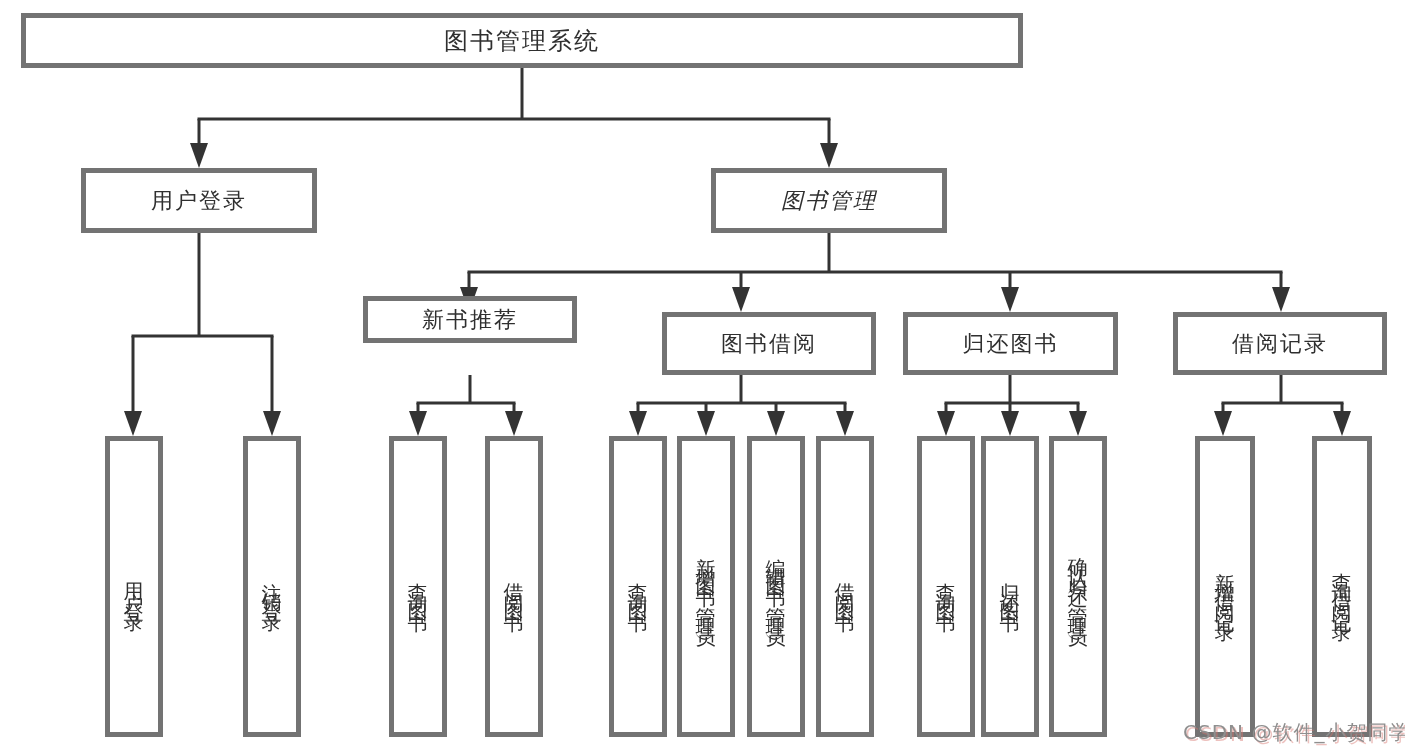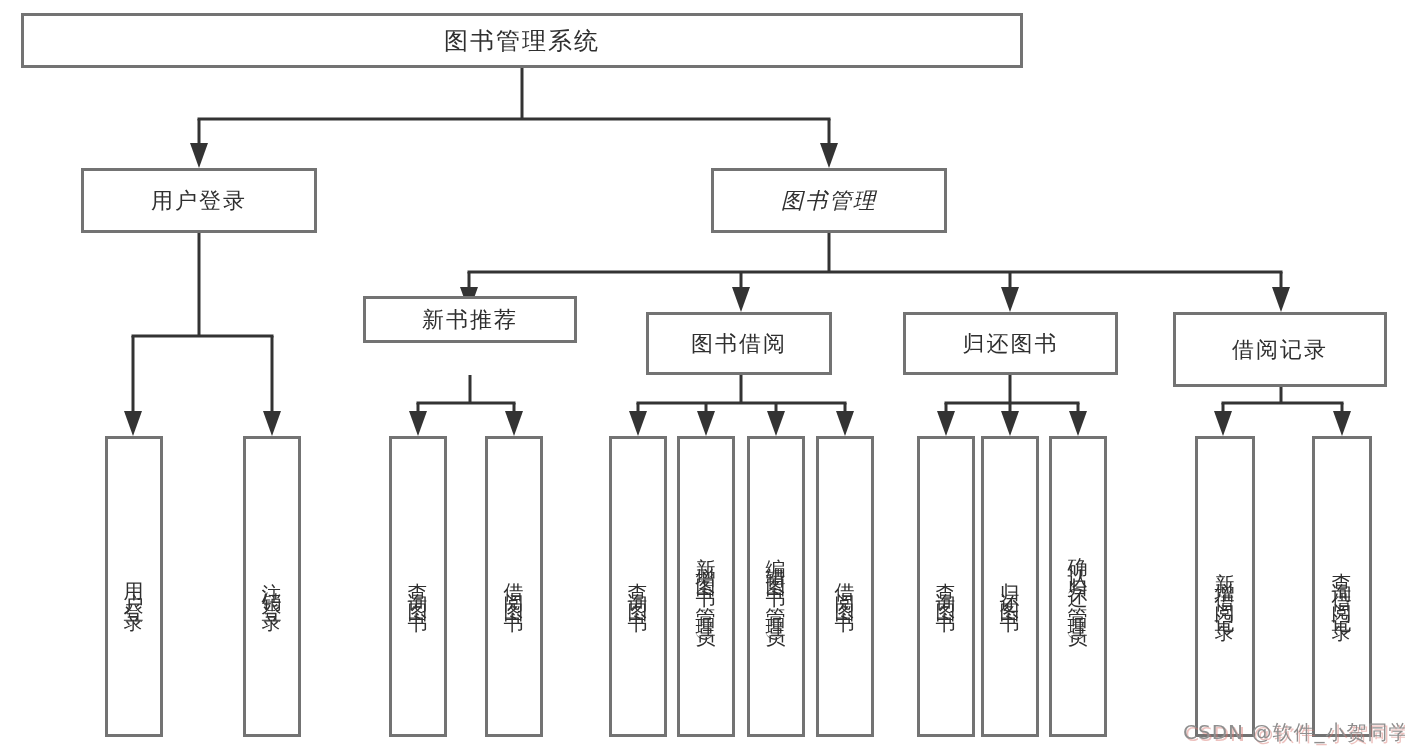--- a/index.html
+++ b/index.html
@@ -14,21 +14,21 @@
   }
   svg.connectors {
     position: absolute;
     left: 0; top: 0;
     width: 1405px; height: 747px;
     z-index: 0;
   }
   .node {
     position: absolute;
     box-sizing: border-box;
-    border: 3px solid #737373;
+    border: 5px solid #737373;
     background: #ffffff;
     display: flex;
     align-items: center;
     justify-content: center;
     font-size: 22px;
     color: #2f2f2f;
     z-index: 1;
     letter-spacing: 2px;
     white-space: nowrap;
   }
@@ -123,23 +123,23 @@
       <polygon points="1333,411 1351,411 1342,436"></polygon>
     </g>
   </svg>
 
   <div class="node root" style="left:21px; top:13px; width:1002px; height:55px;">图书管理系统</div>
 
   <div class="node" style="left:81px; top:168px; width:236px; height:65px;">用户登录</div>
   <div class="node" style="left:711px; top:168px; width:236px; height:65px;font-style:italic;">图书管理</div>
 
   <div class="node" style="left:363px; top:296px; width:214px; height:47px;">新书推荐</div>
-  <div class="node" style="left:646px; top:312px; width:186px; height:63px;">图书借阅</div>
+  <div class="node" style="left:662px; top:312px; width:214px; height:63px;">图书借阅</div>
   <div class="node" style="left:903px; top:312px; width:215px; height:63px;">归还图书</div>
-  <div class="node" style="left:1173px; top:312px; width:214px; height:75px;">借阅记录</div>
+  <div class="node" style="left:1173px; top:312px; width:214px; height:63px;">借阅记录</div>
 
   <div class="node leaf" style="left:105px; top:436px; width:58px; height:301px;">用户登录</div>
   <div class="node leaf" style="left:243px; top:436px; width:58px; height:301px;">注销登录</div>
 
   <div class="node leaf" style="left:389px; top:436px; width:58px; height:301px;">查询图书</div>
   <div class="node leaf" style="left:485px; top:436px; width:58px; height:301px;">借阅图书</div>
 
   <div class="node leaf" style="left:609px; top:436px; width:58px; height:301px;">查询图书</div>
   <div class="node leaf" style="left:677px; top:436px; width:58px; height:301px;">新增图书（管理员）</div>
   <div class="node leaf" style="left:747px; top:436px; width:58px; height:301px;">编辑图书（管理员）</div>

